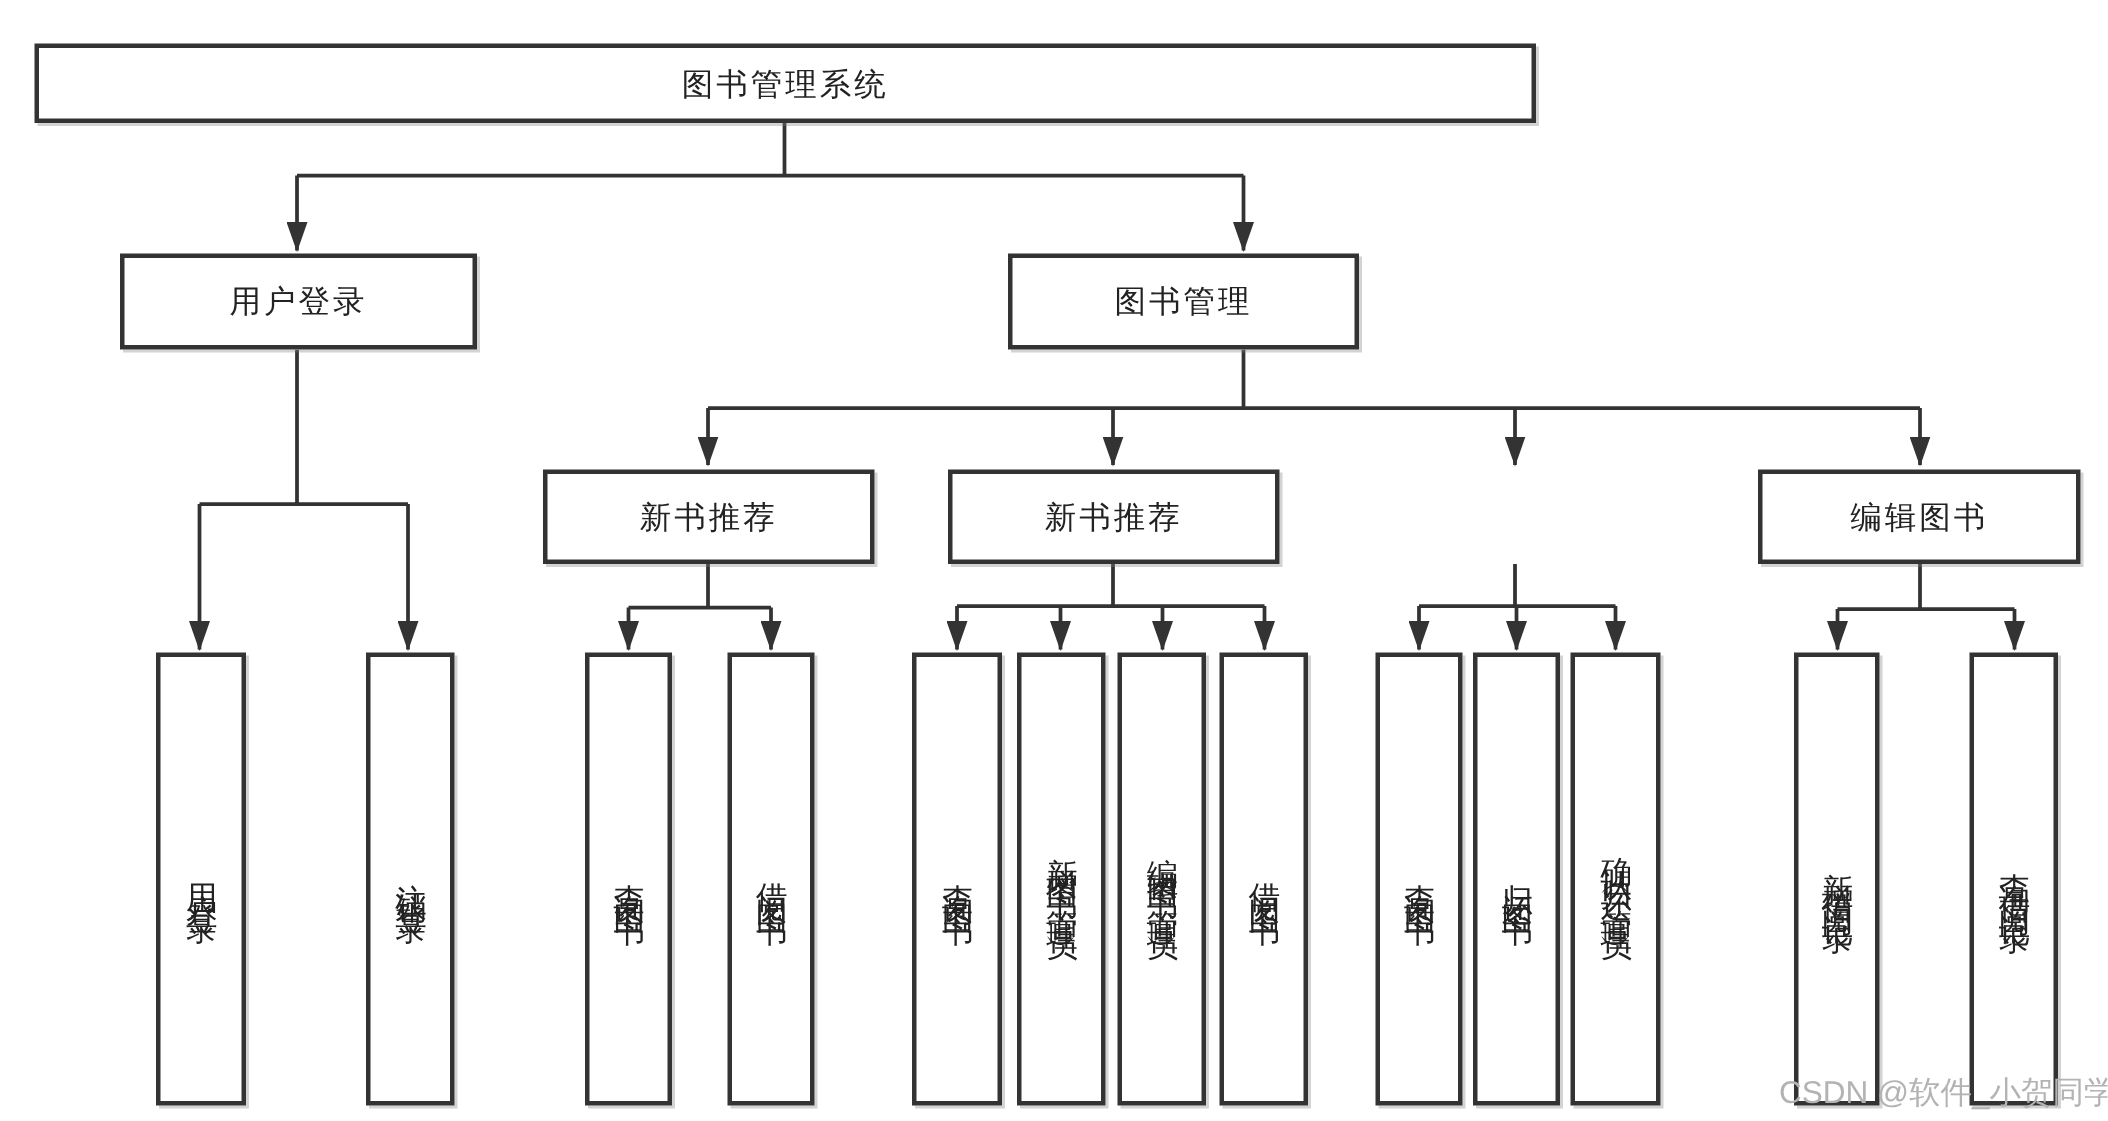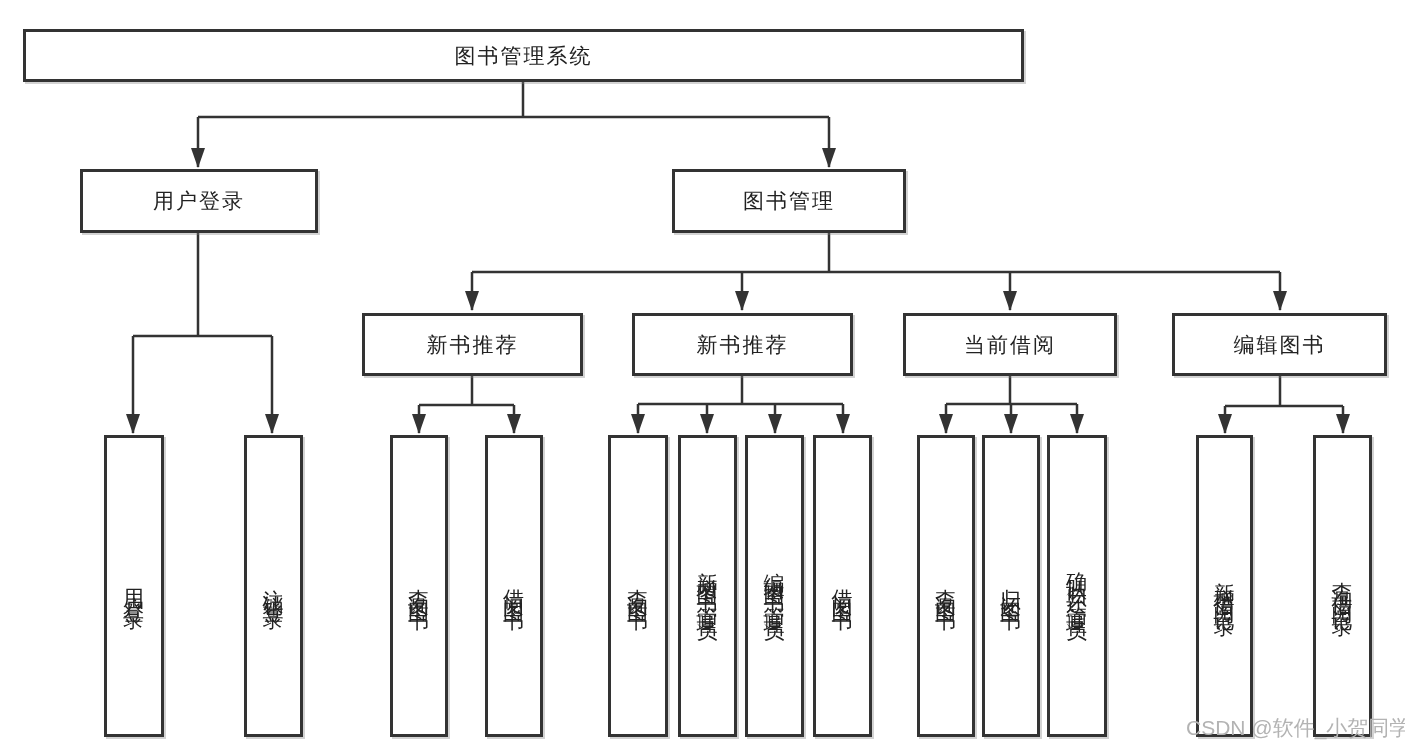--- a/index.html
+++ b/index.html
@@ -110,23 +110,20 @@
   <div class="node h" style="left:672px; top:169px; width:234px; height:64px;">
     <span class="lbl">图书管理</span>
   </div>
 
   <div class="node h" style="left:362px; top:313px; width:221px; height:63px;">
     <span class="lbl">新书推荐</span>
   </div>
   <div class="node h" style="left:632px; top:313px; width:221px; height:63px;">
     <span class="lbl">新书推荐</span>
   </div>
-  <div class="node h" style="left:903px; top:313px; width:214px; height:63px;">
-    <span class="lbl">当前借阅</span>
-  </div>
   <div class="node h" style="left:1172px; top:313px; width:215px; height:63px;">
     <span class="lbl">编辑图书</span>
   </div>
 
   <div class="node v" style="left:104px; top:435px; width:60px; height:302px;">
     <span class="lbl">用户登录</span>
   </div>
   <div class="node v" style="left:244px; top:435px; width:59px; height:302px;">
     <span class="lbl">注销登录</span>
   </div>

